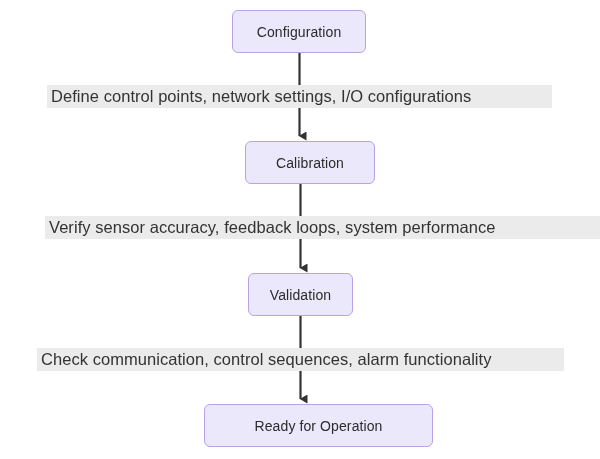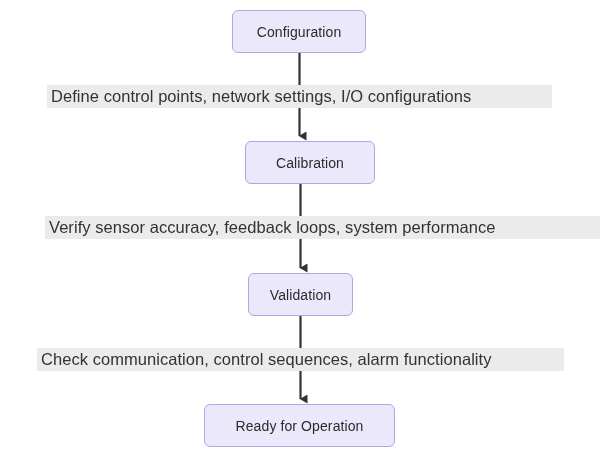--- a/index.html
+++ b/index.html
@@ -54,21 +54,21 @@
     white-space: nowrap;
     padding: 1px 4px;
     box-sizing: border-box;
     text-align: left;
     letter-spacing: 0.05px;
   }
   
   #node-configuration { left: 232px; top: 10px; width: 134px; height: 43px; }
   #node-calibration   { left: 245px; top: 141px; width: 130px; height: 43px; }
   #node-validation    { left: 248px; top: 273px; width: 105px; height: 43px; }
-  #node-ready         { left: 204px; top: 404px; width: 191px; height: 43px; }
+  #node-ready         { left: 204px; top: 404px; width: 229px; height: 43px; }
   
   #edge-label-1 { left: 47px;  top: 85px;  width: 505px; }
   #edge-label-2 { left: 45px;  top: 216px; width: 583px; }
   #edge-label-3 { left: 37px;  top: 348px; width: 527px; }
 </style>
 </head>
 <body>
 
 <div id="flowchart">
 

